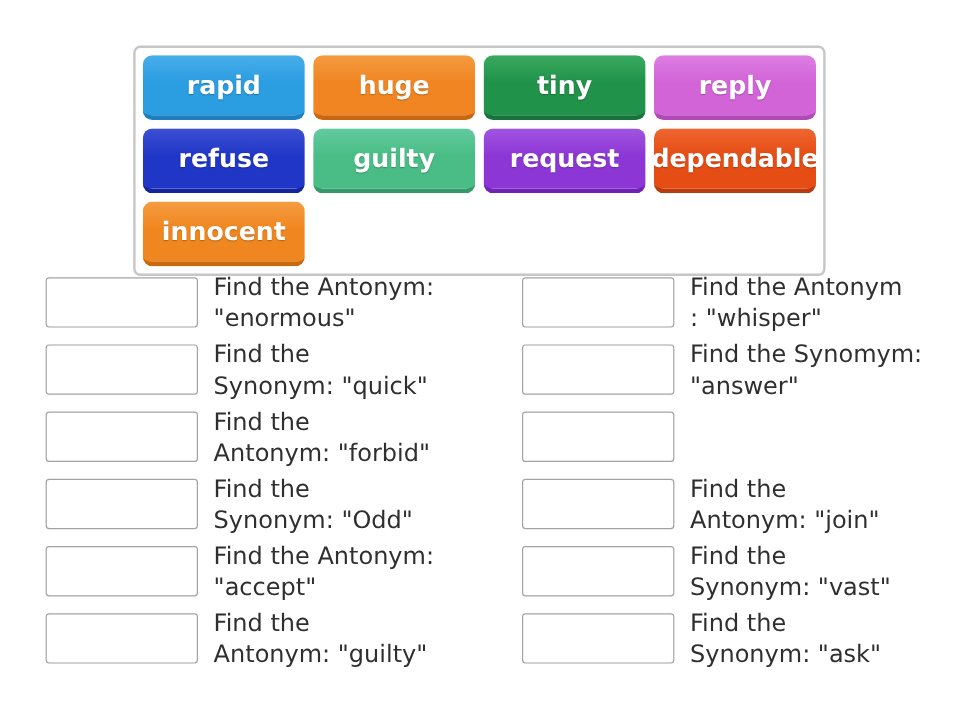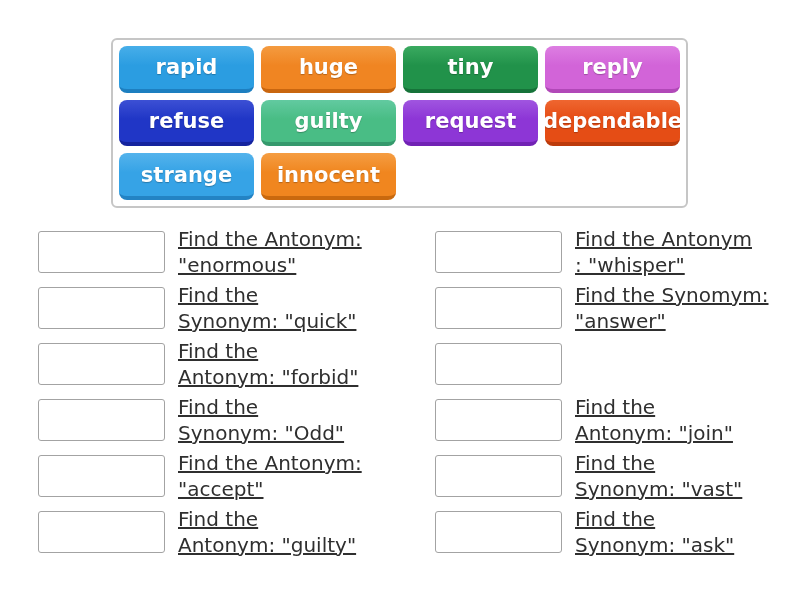--- a/index.html
+++ b/index.html
@@ -12,21 +12,21 @@
     overflow: hidden;
   }
   .stage { position: relative; width: 800px; height: 600px; }
 
   
   .tile-panel {
     position: absolute;
     left: 111px;
     top: 38px;
     width: 577px;
-    height: 170px;
+    height: 192px;
     box-sizing: border-box;
     background: #ffffff;
     border: 2px solid #c6c6c6;
     border-radius: 6px;
     padding: 6px;
     display: grid;
     grid-template-columns: repeat(4, 1fr);
     grid-template-rows: repeat(3, 1fr);
     gap: 7px;
   }
@@ -74,21 +74,20 @@
   }
   .match-text {
     position: absolute;
     left: 140px;
     top: -5px;
     width: 232px;
     font-size: 20px;
     line-height: 26px;
     color: #2f2f2f;
     white-space: pre-line;
-    text-decoration: underline;
   }
 </style>
 </head>
 <body>
 
 <div class="stage">
 
   <div class="tile-panel" id="tile-panel">
   <div class="tile" style="--base: #2b9de1; --light: #47aee9; --dark: #1d7fc0;">
     <span>rapid</span>
@@ -116,23 +115,20 @@
   </div>
 
   <div class="tile" style="--base: #8d36d6; --light: #a055e0; --dark: #7122b4;">
     <span>request</span>
   </div>
 
   <div class="tile" style="--base: #e54d15; --light: #ef6630; --dark: #bc3a0b;">
     <span>dependable</span>
   </div>
 
-  <div class="tile" style="--base: #36a3e6; --light: #54b3ec; --dark: #2383c4;">
-    <span>strange</span>
-  </div>
 
 
   <div class="tile" style="--base: #f0861f; --light: #f59d42; --dark: #c9690e;">
     <span>innocent</span>
   </div>
 </div>
 
   <div class="match-col left" id="match-col-left">
   <div class="match-item">
     <div class="drop-zone"></div>

